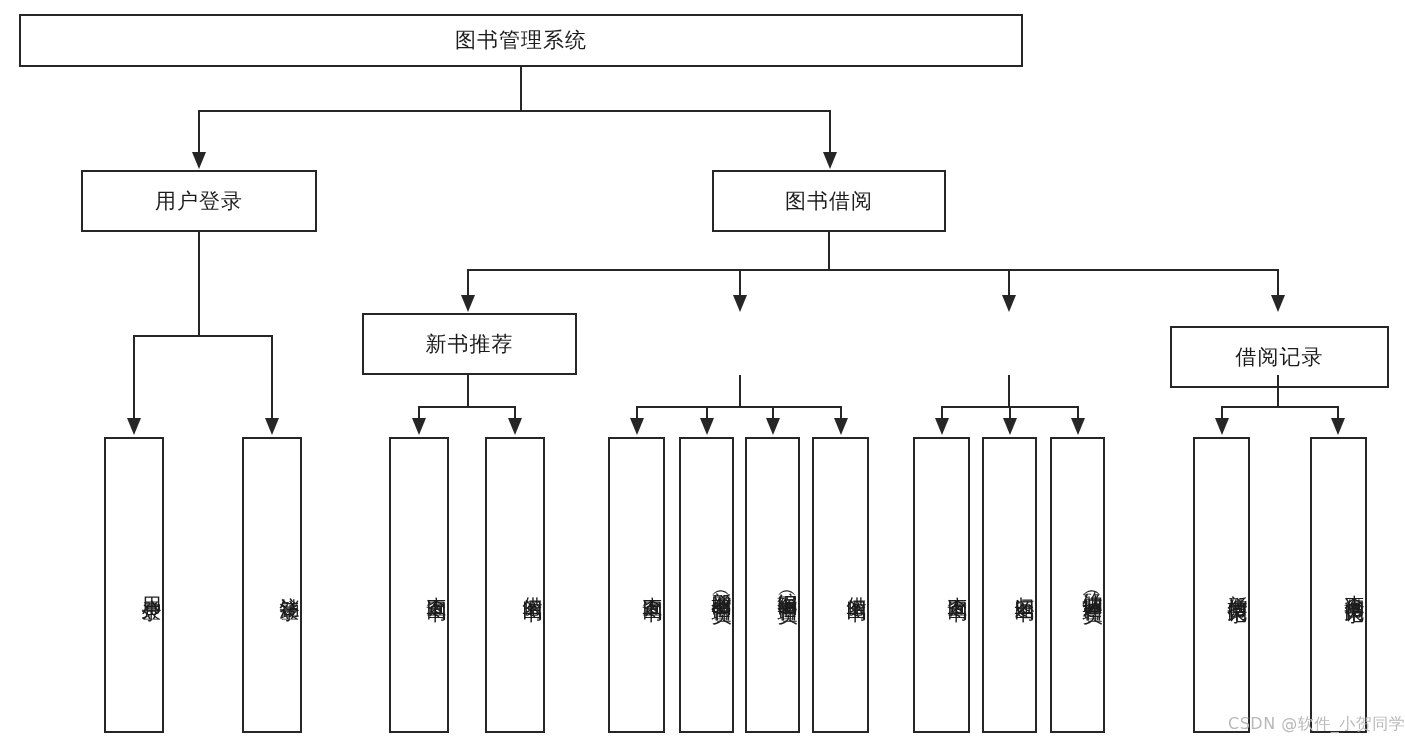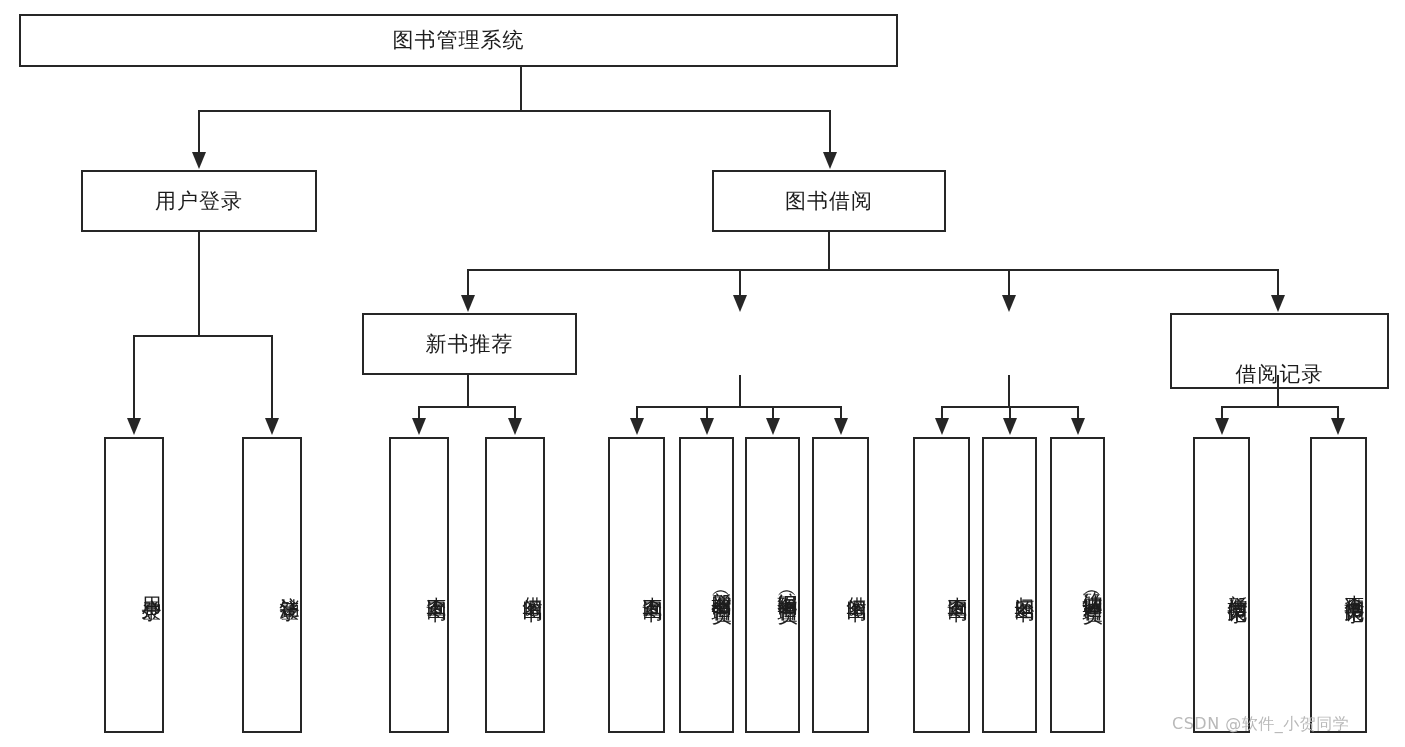--- a/index.html
+++ b/index.html
@@ -71,21 +71,21 @@
     letter-spacing: 0.5px;
     white-space: nowrap;
     user-select: none;
   }
 </style>
 </head>
 <body>
 
 <div id="diagram-root">
 
-  <div class="node horizontal" style="left:19px; top:14px; width:879px; height:53px;">
+  <div class="node horizontal" style="left:19px; top:14px; width:1004px; height:53px;">
     <span>图书管理系统</span>
   </div>
 
   <div class="edge v" style="left:520px; top:67px; width:2px; height:44px;"></div>
   <div class="edge h" style="left:199px; top:110px; width:632px; height:2px;"></div>
   <div class="edge v" style="left:198px; top:110px; width:2px; height:44px;"></div>
   <div class="arrow" style="left:192px; top:152px;"></div>
   <div class="edge v" style="left:829px; top:110px; width:2px; height:44px;"></div>
   <div class="arrow" style="left:823px; top:152px;"></div>
 
@@ -110,21 +110,21 @@
   <div class="edge v" style="left:739px; top:269px; width:2px; height:28px;"></div>
   <div class="arrow" style="left:733px; top:295px;"></div>
   <div class="edge v" style="left:1008px; top:269px; width:2px; height:28px;"></div>
   <div class="arrow" style="left:1002px; top:295px;"></div>
   <div class="edge v" style="left:1277px; top:269px; width:2px; height:28px;"></div>
   <div class="arrow" style="left:1271px; top:295px;"></div>
 
   <div class="node horizontal" style="left:362px; top:313px; width:215px; height:62px;">
     <span>新书推荐</span>
   </div>
-  <div class="node horizontal" style="left:1170px; top:313px; width:219px; height:76px;align-items:flex-end;">
+  <div class="node horizontal" style="left:1170px; top:326px; width:219px; height:62px;">
     <span>借阅记录</span>
   </div>
 
   <div class="edge v" style="left:467px; top:375px; width:2px; height:33px;"></div>
   <div class="edge h" style="left:419px; top:406px; width:97px; height:2px;"></div>
   <div class="edge v" style="left:418px; top:406px; width:2px; height:13px;"></div>
   <div class="arrow" style="left:412px; top:418px;"></div>
   <div class="edge v" style="left:514px; top:406px; width:2px; height:13px;"></div>
   <div class="arrow" style="left:508px; top:418px;"></div>
 
@@ -192,15 +192,15 @@
     <span>确认归还（管理员）</span>
   </div>
 
   <div class="node vertical" style="left:1193px; top:437px; width:57px; height:296px;">
     <span>新增借阅记录</span>
   </div>
   <div class="node vertical" style="left:1310px; top:437px; width:57px; height:296px;">
     <span>查询借阅记录</span>
   </div>
 
-  <div id="watermark" style="left:1172px; top:714px;">CSDN @软件_小贺同学</div>
+  <div id="watermark" style="left:1228px; top:714px;">CSDN @软件_小贺同学</div>
 
 </div>
 
 </body></html>

